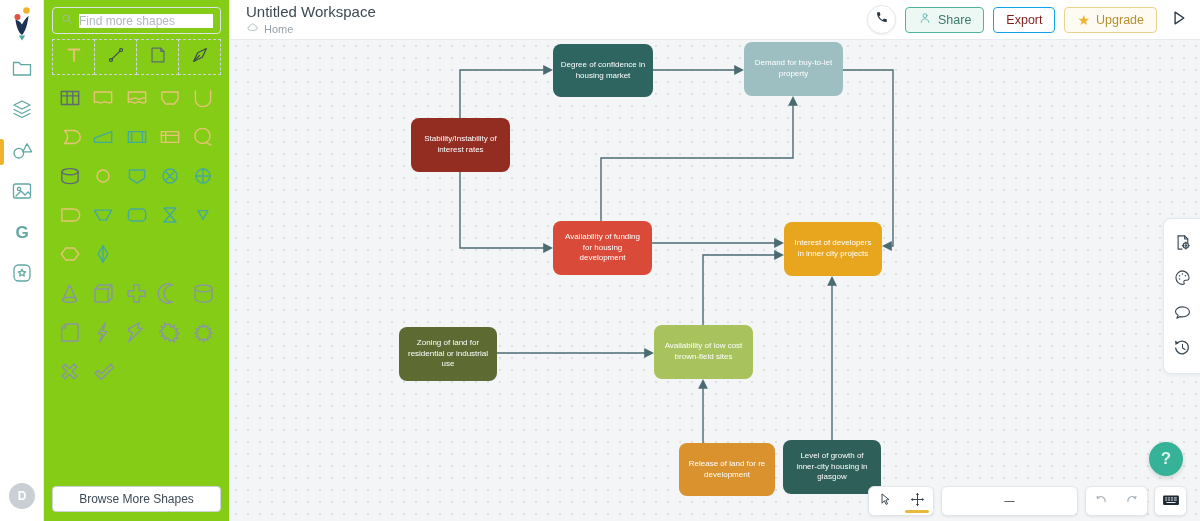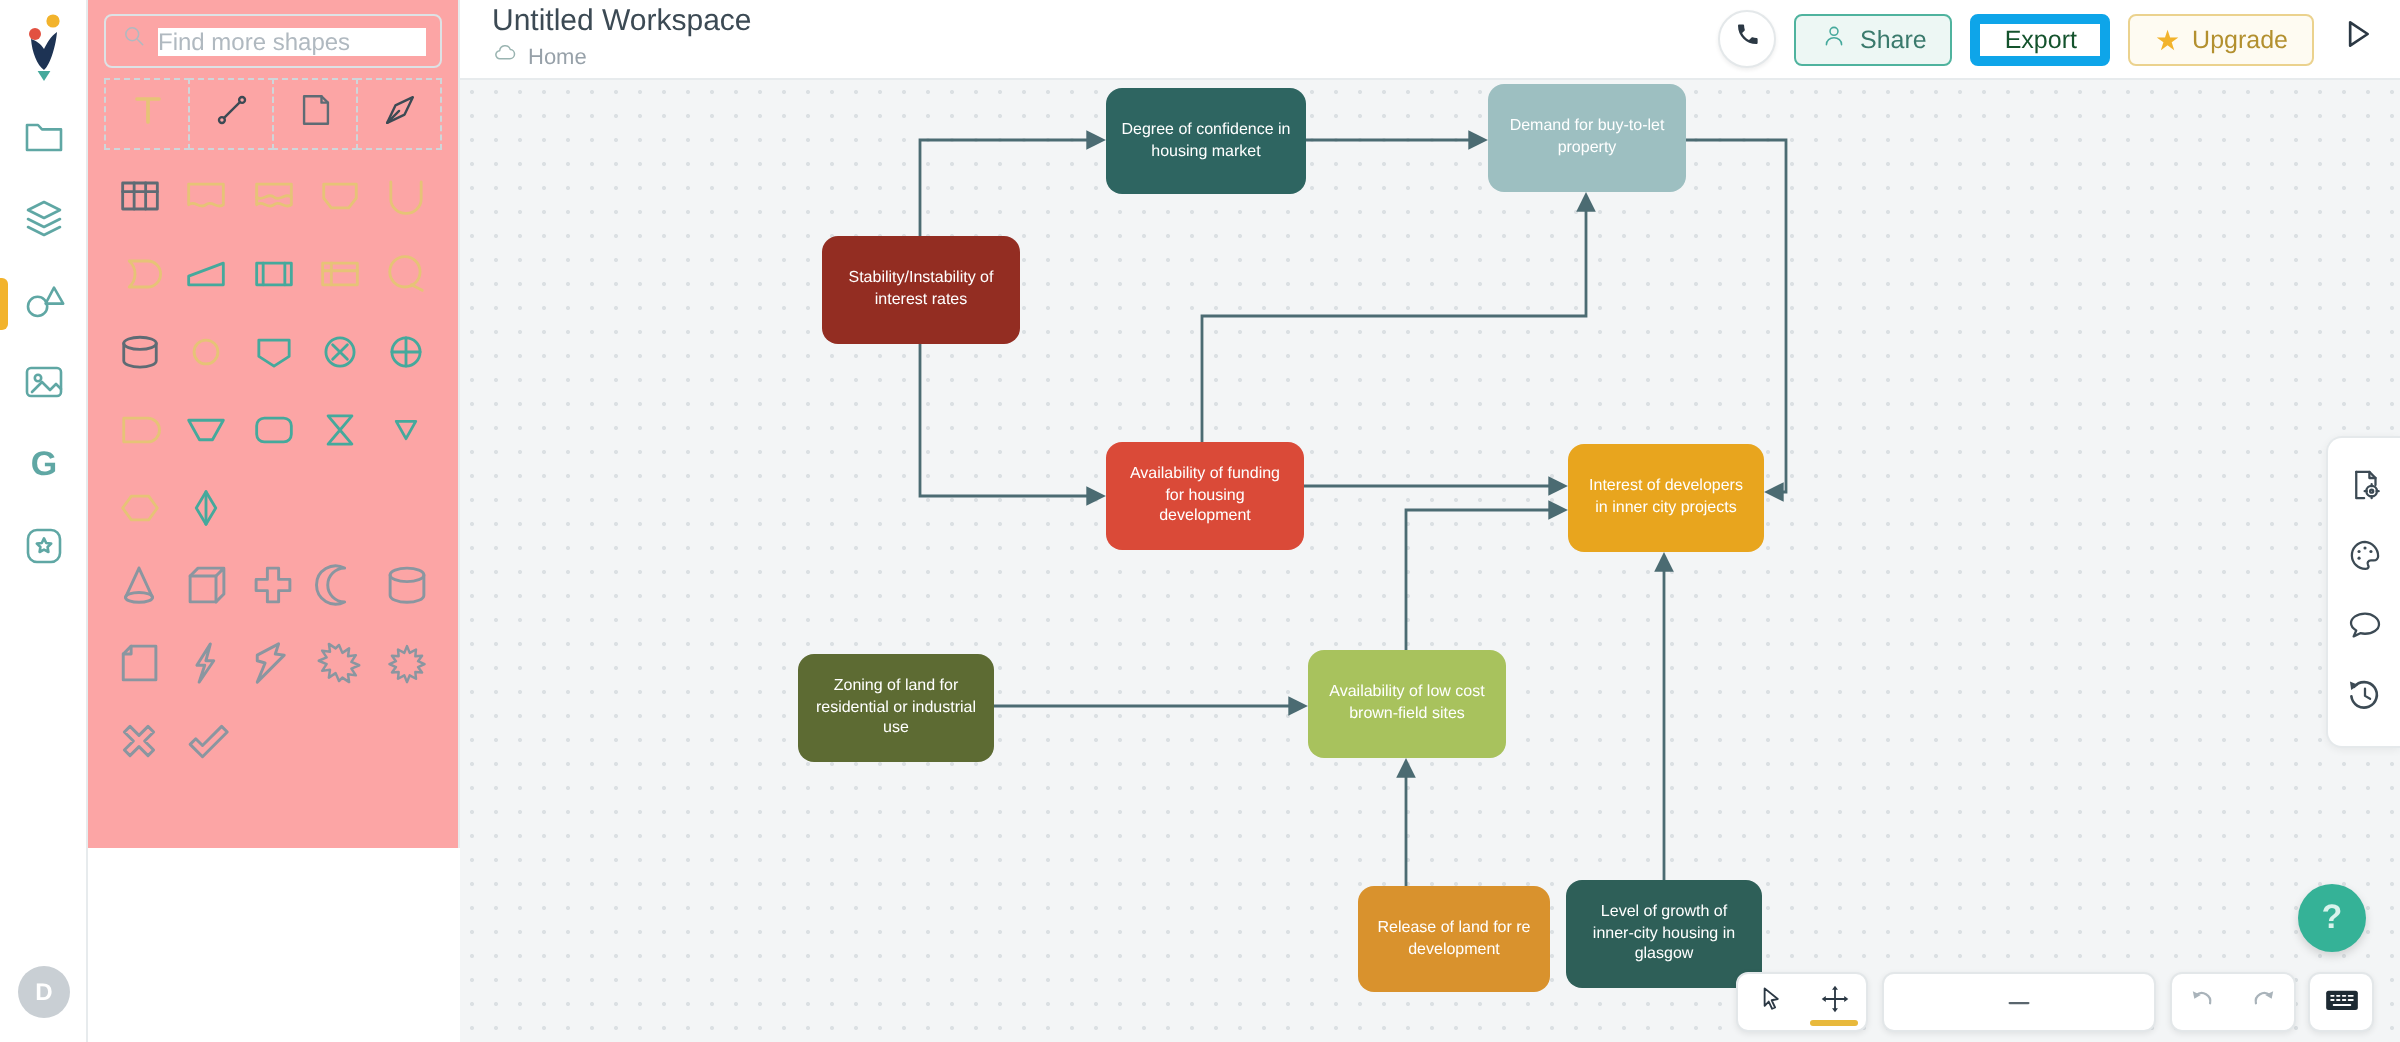--- a/index.html
+++ b/index.html
@@ -7,41 +7,41 @@
   .app { position:relative; width:1200px; height:521px; overflow:hidden; background:#fff; }
 
   
   .rail { position:absolute; left:0; top:0; width:44px; height:521px; background:#fff; border-right:1px solid #e7ebed; z-index:6; }
   .logo { width:34px; height:36px; margin:5px auto 14px; }
   .rail-item { position:relative; width:44px; height:30px; display:flex; align-items:center; justify-content:center; color:#5fa7a4; margin-bottom:11px; cursor:pointer; }
   .rail-item .abar { position:absolute; left:0; top:2px; width:4px; height:26px; background:#f2b32c; border-radius:0 3px 3px 0; }
   .avatar { position:absolute; bottom:12px; left:9px; width:26px; height:26px; border-radius:50%; background:#c9cfd4; color:#fff; font-size:12px; font-weight:bold; display:flex; align-items:center; justify-content:center; }
 
   
-  .panel { position:absolute; left:44px; top:0; width:186px; height:424px; background:#fca5a5; border-right:1px solid #e7ebed; z-index:5; }
+  .panel { position:absolute; left:44px; top:0; width:186px; height:521px; background:#84cc16; border-right:1px solid #e7ebed; z-index:5; }
   .search { display:flex; align-items:center; gap:5px; margin:7px 8px 4px; height:27px; border:1px solid #dde2e5; border-radius:4px; padding:0 7px; color:#b0b9c0; }
   .search input { border:none; outline:none; width:100%; font-size:12px; font-family:"Liberation Sans",sans-serif; color:#3c4a54; }
   .search input::placeholder { color:#b0b9c0; }
   .tools-row { display:flex; margin:5px 8px 0; }
   .tool-cell { flex:1; height:36px; border:1px dashed #cfd6da; margin-left:-1px; display:flex; align-items:center; justify-content:center; cursor:pointer; }
   .tool-cell:first-child { margin-left:0; }
   .shape-row { display:flex; padding:0 9px; margin-top:11px; }
   .shape-cell { width:33.6px; height:28px; display:flex; align-items:center; justify-content:center; cursor:pointer; }
   .section-head { display:flex; align-items:center; gap:6px; margin:26px 0 4px 12px; color:#4a5560; font-size:12.5px; cursor:pointer; }
   .browse { position:absolute; bottom:9px; left:8px; right:8px; height:26px; background:#fff; border:1px solid #ccd3d7; border-radius:4px; font-size:12px; color:#3c4a54; font-family:"Liberation Sans",sans-serif; cursor:pointer; }
 
   
   .hdr { position:absolute; left:230px; top:0; width:970px; height:40px; background:#fff; border-bottom:1px solid #e7ebed; display:flex; align-items:center; justify-content:space-between; padding:0 12px 0 16px; z-index:5; }
   .hdr-title { font-size:15px; color:#3c4a54; }
   .crumb { display:flex; align-items:center; gap:4px; font-size:11px; color:#97a1a9; margin-top:1px; }
   .hdr-right { display:flex; align-items:center; gap:9px; }
   .round-btn { width:29px; height:29px; border-radius:50%; background:#fff; border:1px solid #e4e8ea; box-shadow:0 1px 2px rgba(0,0,0,.07); display:flex; align-items:center; justify-content:center; color:#2b3844; cursor:pointer; }
   .btn { height:26px; display:flex; align-items:center; gap:6px; padding:0 12px; border-radius:4px; font-size:12.5px; background:#fff; cursor:pointer; font-family:"Liberation Sans",sans-serif; }
   .btn-share { border:1px solid #4fb39e; background:#edf7f4; color:#3a7a6c; }
-  .btn-export { border:5px solid #0ea5e9; color:#14532d; }
+  .btn-export { border:1px solid #0ea5e9; color:#7f1d1d; }
   .btn-upgrade { border:1px solid #ebd28e; background:#fefbf2; color:#b3902f; }
   .star { color:#f2b32c; font-size:14px; line-height:1; }
   .play { display:flex; align-items:center; justify-content:center; color:#2b3844; cursor:pointer; margin-left:2px; }
 
   
   .canvas { position:absolute; left:230px; top:40px; width:970px; height:481px; background:#f3f5f6;
     background-image:radial-gradient(circle, #dbe0e3 1px, rgba(0,0,0,0) 1.1px); background-size:12px 12px; }
   .canvas svg.wires { position:absolute; left:0; top:0; }
   .node { position:absolute; display:flex; align-items:center; justify-content:center; text-align:center; border-radius:8px; color:#fff; font-size:8px; line-height:1.35; padding:2px 7px; cursor:pointer; }
 
@@ -353,20 +353,21 @@
                 <path d="M5.5 8L8 5.5l4 4 4-4L18.5 8l-4 4 4 4-2.5 2.5-4-4-4 4L5.5 16l4-4z"></path>
               </svg></span>
           </div>
           <div class="shape-cell" style="color: rgb(138, 150, 160);">
             <span><svg viewBox="0 0 24 24" width="27" height="27" fill="none" stroke="currentColor" stroke-width="1.3" stroke-linecap="round" stroke-linejoin="round">
                 <path d="M4.5 13.5L7 11l3 3 8.5-8.5L21 8 10 19z"></path>
               </svg></span>
           </div>
         </div>
       </div>
+    <button class="browse">Browse More Shapes</button>
   </aside>
 
   <header class="hdr">
     <div>
       <div class="hdr-title">Untitled Workspace</div>
       <div class="crumb">
         <span style="color:#9ab4b1"><svg viewBox="0 0 24 24" width="14" height="14" fill="none" stroke="currentColor" stroke-width="1.3" stroke-linecap="round" stroke-linejoin="round">
               <path d="M6.8 16a3.4 3.4 0 0 1-.2-6.8 4.7 4.7 0 0 1 9.1-1.1 3.9 3.9 0 0 1 3.6 3.9A4 4 0 0 1 15.3 16z"></path>
             </svg></span>
         <span>Home</span>

